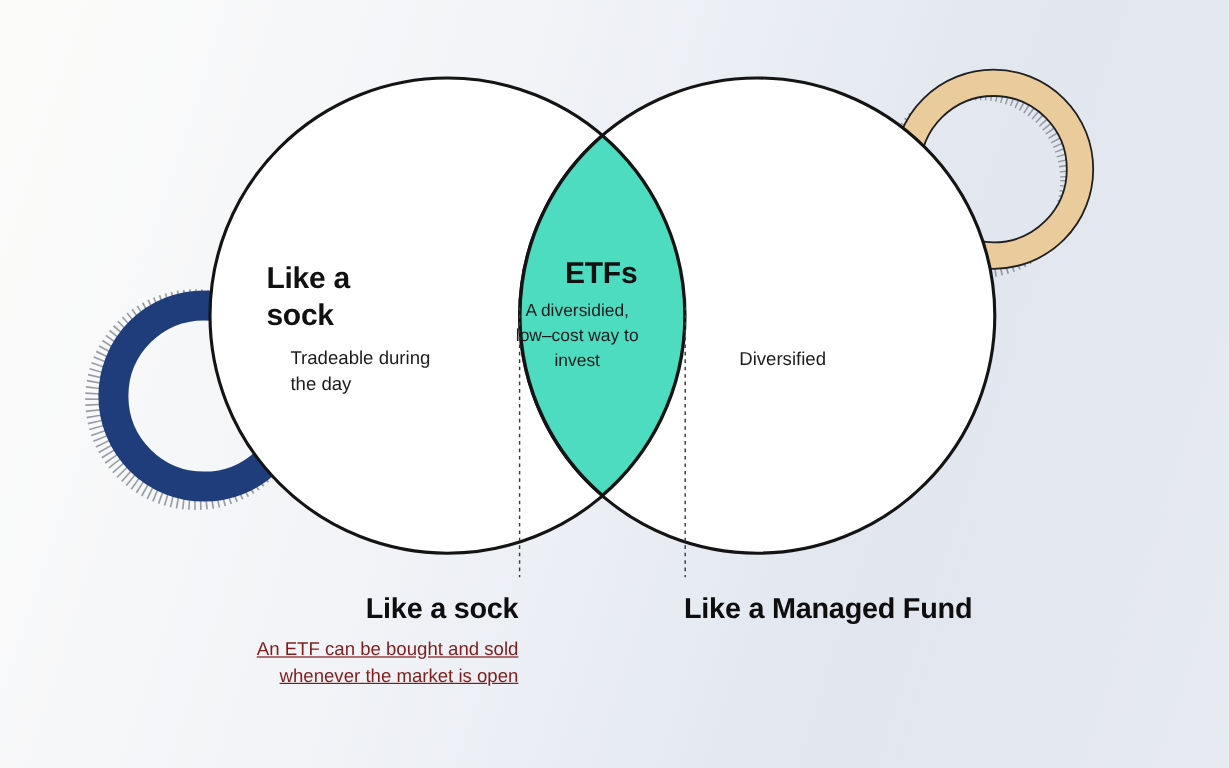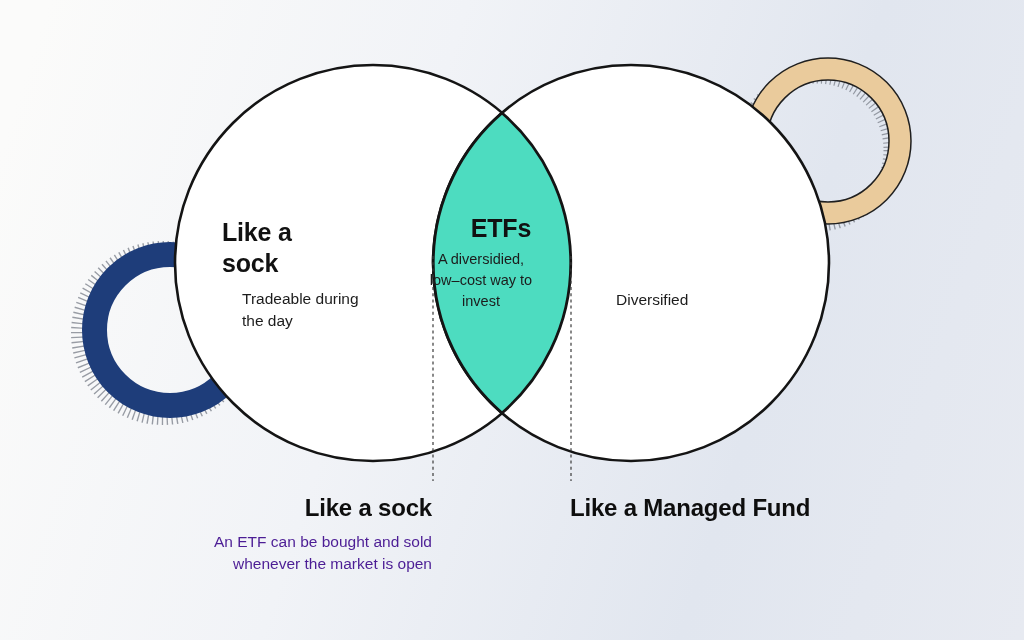--- a/index.html
+++ b/index.html
@@ -20,21 +20,21 @@
   .left-sub{left:222px;top:288px;margin-left:20px;}
 
   .etfs-title{left:431px;top:213px;width:140px;text-align:center;}
   .etfs-sub{left:404px;top:249px;width:154px;text-align:center;font-size:14.5px;line-height:21px;}
 
   .right-title{left:590px;top:217px;}
   .right-sub{left:616px;top:289px;}
 
   .footnote{position:absolute;top:494px;}
   .footnote .fn-heading{font-size:24px;line-height:28px;font-weight:700;letter-spacing:-0.2px;color:#0e0e0e;white-space:pre-line;}
-  .footnote .fn-body{margin-top:9px;font-size:15.5px;line-height:22px;color:#4c1d95;white-space:pre-line;}
+  .footnote .fn-body{margin-top:9px;font-size:15.5px;line-height:22px;color:#7f1d1d;white-space:pre-line;text-decoration:underline;}
   .footnote-left{right:592px;text-align:right;}
   .footnote-right{left:570px;text-align:left;}
 </style>
 </head>
 <body>
 
 <div class="stage">
 
   <svg class="diagram" width="1024" height="640" viewBox="0 0 1024 640">
 

